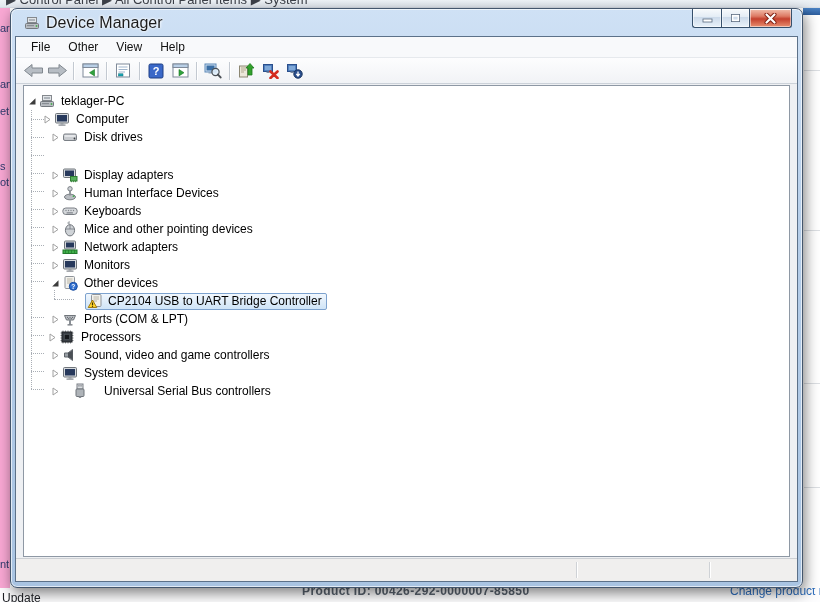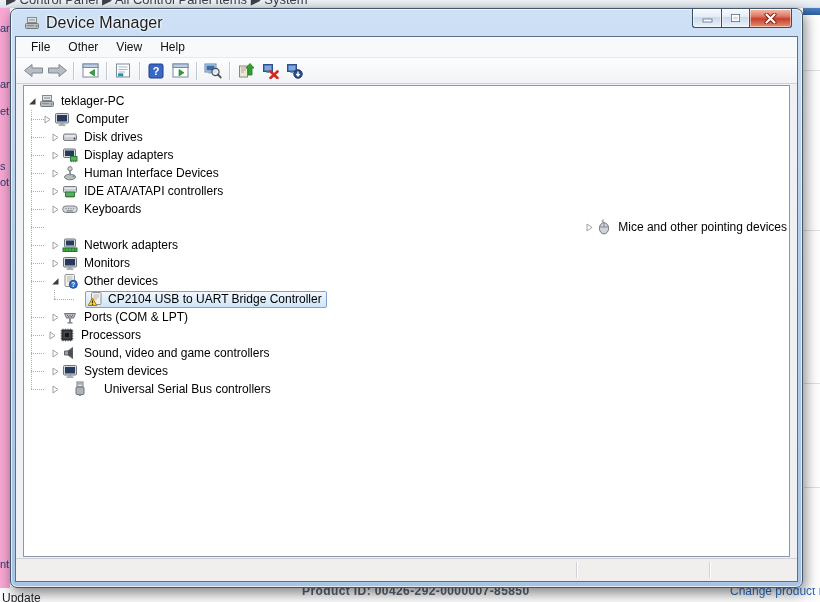--- a/index.html
+++ b/index.html
@@ -264,21 +264,21 @@
               </span>
               <span class="node-icon">
                 <svg width="16" height="16" viewBox="0 0 16 16">
                   <rect x="1.5" y="5" width="13" height="6.5" rx="1.5" fill="#c9ccd0" stroke="#7a7f85"></rect>
                   <rect x="2.5" y="6" width="11" height="2" rx="1" fill="#e4e6e9"></rect>
                   <circle cx="12.5" cy="9.5" r="0.9" fill="#3b3f44"></circle>
                 </svg>
               </span>
               <span class="node-label">Disk drives</span>
             </div>
-            <div class="tree-row" style="padding-left: 25px;">
+            <div class="tree-row" style="padding-left: 25px; margin-top: 20px;">
               <span class="expander">
                 <svg width="9" height="9" viewBox="0 0 9 9">
                   <path d="M2 1 L7 4.5 L2 8 Z" fill="#fff" stroke="#a0a0a0" stroke-width="1"></path>
                 </svg>
               </span>
               <span class="node-icon">
                 <svg width="16" height="16" viewBox="0 0 16 16">
                   <rect x="1.5" y="2" width="12" height="8.5" rx="1" fill="#d6dade" stroke="#6f747a"></rect>
                   <rect x="3" y="3.5" width="9" height="5.5" fill="#27395c"></rect>
                   <rect x="8.5" y="9.5" width="6.5" height="4.5" fill="#58b05c" stroke="#2e7d32"></rect>
@@ -295,56 +295,40 @@
               </span>
               <span class="node-icon">
                 <svg width="16" height="16" viewBox="0 0 16 16">
                   <ellipse cx="8" cy="12" rx="5.5" ry="2.8" fill="#b9bdc2" stroke="#7a7f85"></ellipse>
                   <path d="M8 4.5 V10.5" stroke="#8a8f95" stroke-width="1.8"></path>
                   <circle cx="8" cy="3.8" r="2.2" fill="#d0d3d7" stroke="#7a7f85"></circle>
                   <circle cx="11.5" cy="11.2" r="0.9" fill="#3fae49"></circle>
                 </svg>
               </span>
               <span class="node-label">Human Interface Devices</span>
-            </div>
-            <div class="tree-row" style="padding-left: 25px;">
-              <span class="expander">
-                <svg width="9" height="9" viewBox="0 0 9 9">
-                  <path d="M2 1 L7 4.5 L2 8 Z" fill="#fff" stroke="#a0a0a0" stroke-width="1"></path>
-                </svg>
-              </span>
-              <span class="node-icon">
-                <svg width="16" height="16" viewBox="0 0 16 16">
-                  <rect x="1.5" y="3.5" width="13" height="6" rx="1" fill="#c9ccd0" stroke="#7a7f85"></rect>
-                  <rect x="2.5" y="4.5" width="11" height="1.6" fill="#e4e6e9"></rect>
-                  <rect x="3.5" y="9" width="9" height="4.5" fill="#58b05c" stroke="#2e7d32"></rect>
-                  <path d="M5 13.5 V15 M7 13.5 V15 M9 13.5 V15 M11 13.5 V15" stroke="#2e7d32" stroke-width="0.8"></path>
-                </svg>
-              </span>
-              <span class="node-label">IDE ATA/ATAPI controllers</span>
             </div>
             <div class="tree-row" style="padding-left: 25px;">
               <span class="expander">
                 <svg width="9" height="9" viewBox="0 0 9 9">
                   <path d="M2 1 L7 4.5 L2 8 Z" fill="#fff" stroke="#a0a0a0" stroke-width="1"></path>
                 </svg>
               </span>
               <span class="node-icon">
                 <svg width="16" height="16" viewBox="0 0 16 16">
                   <rect x="0.8" y="5" width="14.4" height="6.5" rx="3" fill="#d6d9dc" stroke="#7a7f85"></rect>
                   <circle cx="4" cy="7.5" r="0.7" fill="#82878d"></circle>
                   <circle cx="6.5" cy="7.5" r="0.7" fill="#82878d"></circle>
                   <circle cx="9" cy="7.5" r="0.7" fill="#82878d"></circle>
                   <circle cx="11.5" cy="7.5" r="0.7" fill="#82878d"></circle>
                   <rect x="4.5" y="9.3" width="6.5" height="1.1" rx="0.5" fill="#82878d"></rect>
                 </svg>
               </span>
               <span class="node-label">Keyboards</span>
             </div>
-            <div class="tree-row" style="padding-left: 25px; justify-content: flex-end;">
+            <div class="tree-row" style="padding-left: 25px;">
               <span class="expander">
                 <svg width="9" height="9" viewBox="0 0 9 9">
                   <path d="M2 1 L7 4.5 L2 8 Z" fill="#fff" stroke="#a0a0a0" stroke-width="1"></path>
                 </svg>
               </span>
               <span class="node-icon">
                 <svg width="16" height="16" viewBox="0 0 16 16">
                   <path d="M8 1 C5 1 5 3 8 3" fill="none" stroke="#8a8f95"></path>
                   <ellipse cx="8" cy="9.3" rx="4.6" ry="5.6" fill="#cfd3d7" stroke="#72777d"></ellipse>
                   <path d="M3.5 8 H12.5 M8 3.8 V8" stroke="#72777d" stroke-width="0.8"></path>

